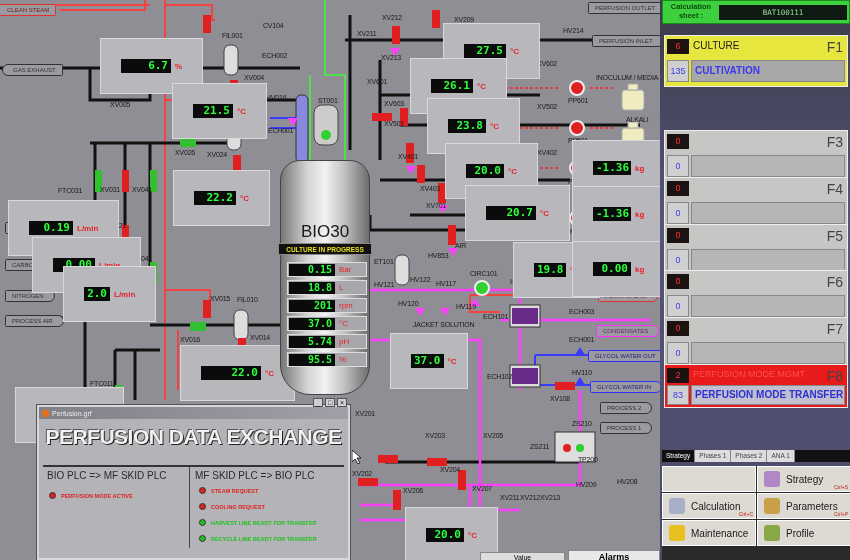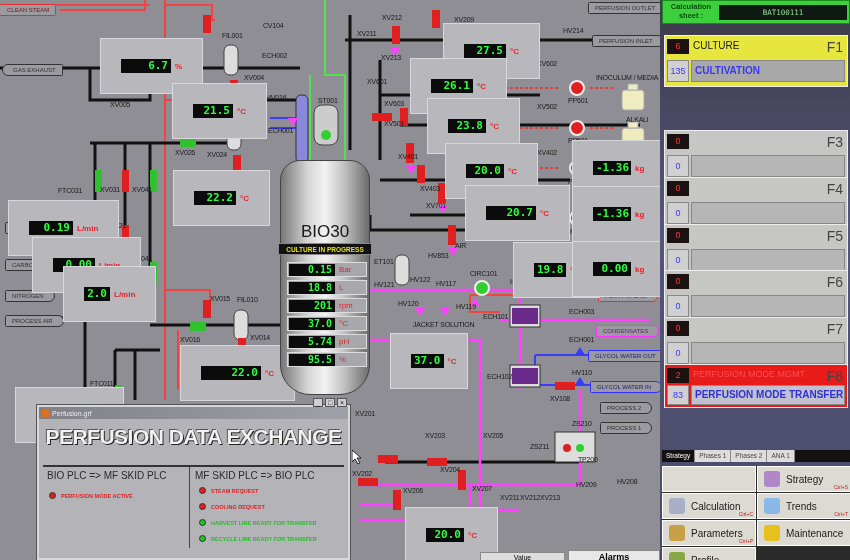--- a/index.html
+++ b/index.html
@@ -573,25 +573,20 @@
       <span class="ico" style="background:#b088c8;"></span>
       <span class="lbl">Strategy</span>
       <span class="sc">Ctrl+S</span>
     </div>
     <div class="navbtn">
       <span class="ico" style="background:#a8b0c8;"></span>
       <span class="lbl">Calculation</span>
       <span class="sc">Ctrl+C</span>
     </div>
     <div class="navbtn">
-      <span class="ico" style="background:#8ab8e8;"></span>
-      <span class="lbl">Trends</span>
-      <span class="sc">Ctrl+T</span>
-    </div>
-    <div class="navbtn">
       <span class="ico" style="background:#c8a048;"></span>
       <span class="lbl">Parameters</span>
       <span class="sc">Ctrl+P</span>
     </div>
     <div class="navbtn">
       <span class="ico" style="background:#e8c020;"></span>
       <span class="lbl">Maintenance</span>
     </div>
     <div class="navbtn">
       <span class="ico" style="background:#88a848;"></span>

